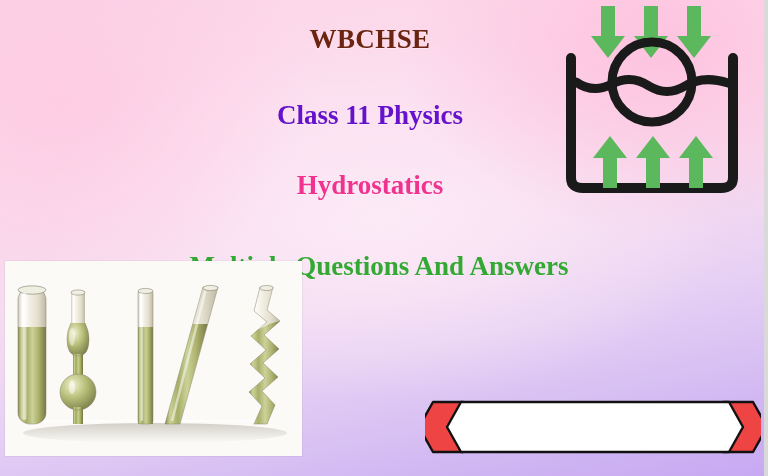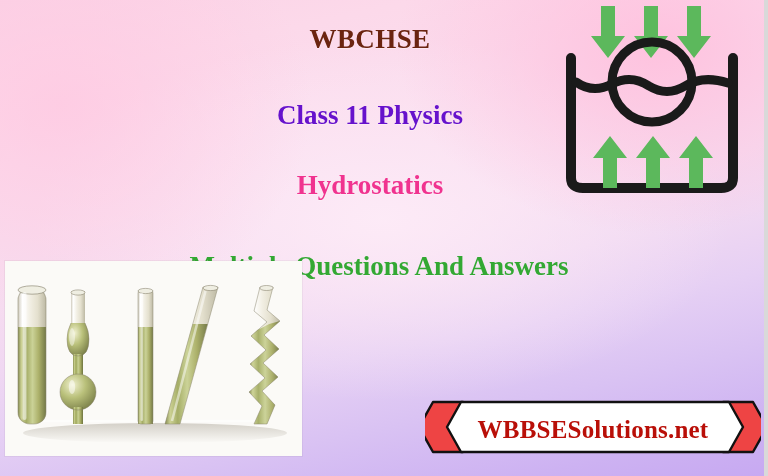--- a/index.html
+++ b/index.html
@@ -264,15 +264,14 @@
       <path d="M 12,12 L 42,12 L 30,30 L 42,48 L 12,48 L 24,30 Z" fill="rgba(90,90,90,0.45)" transform="translate(4,6)"></path>
       <path d="M 40,10 L 300,10 L 316,30 L 300,50 L 40,50 L 24,30 Z" fill="rgba(90,90,90,0.45)" transform="translate(4,6)"></path>
 
       <path d="M 8,6 L 38,6 L 24,31 L 38,56 L 8,56 L -6,31 Z" fill="#ee4444" stroke="#111111" stroke-width="2.4" stroke-linejoin="round"></path>
 
       <path d="M 298,6 L 328,6 L 342,31 L 328,56 L 298,56 L 312,31 Z" fill="#ee4444" stroke="#111111" stroke-width="2.4" stroke-linejoin="round"></path>
 
       <path d="M 36,6 L 304,6 L 318,31 L 304,56 L 36,56 L 22,31 Z" fill="#ffffff" stroke="#111111" stroke-width="2.4" stroke-linejoin="round"></path>
     </svg>
   </div>
-  <div id="logo-text">WBBSESolutions.net</div>
 
 </div>
 
 </body></html>

